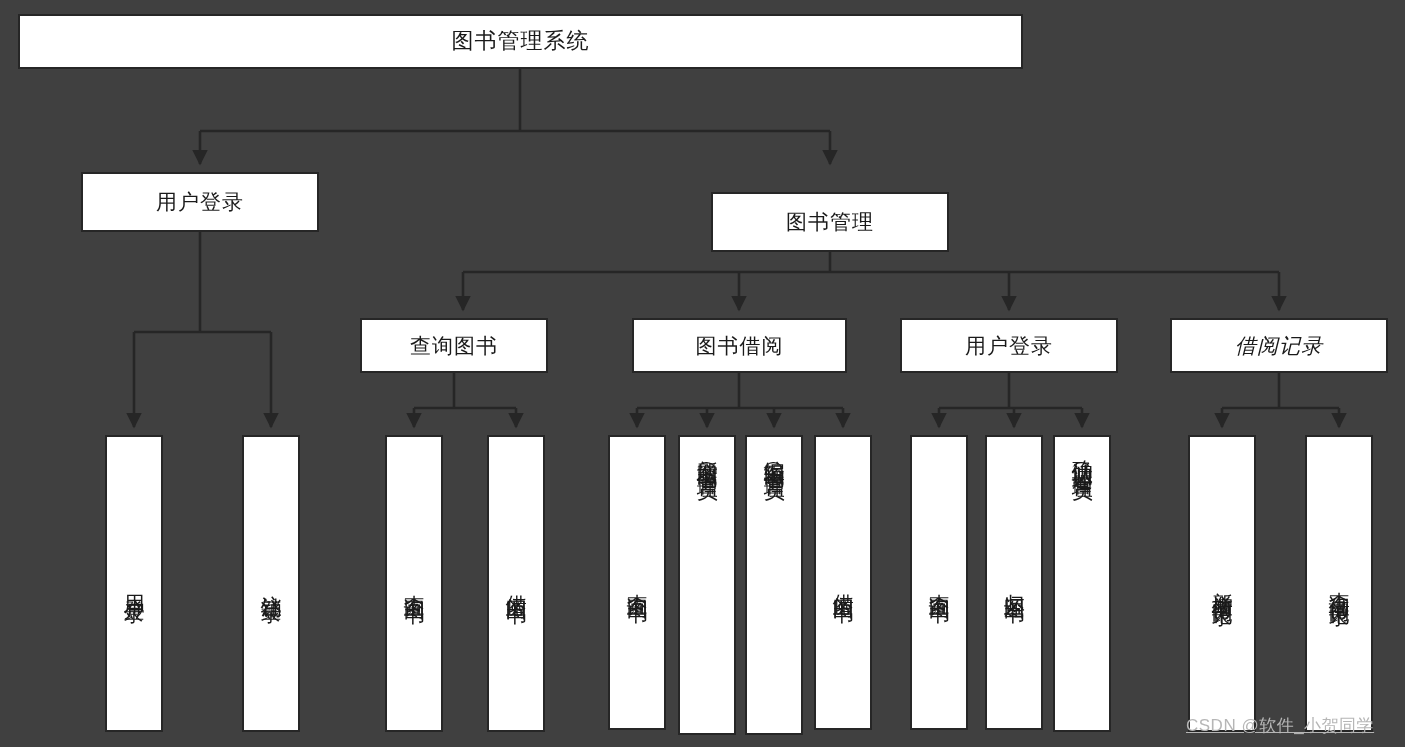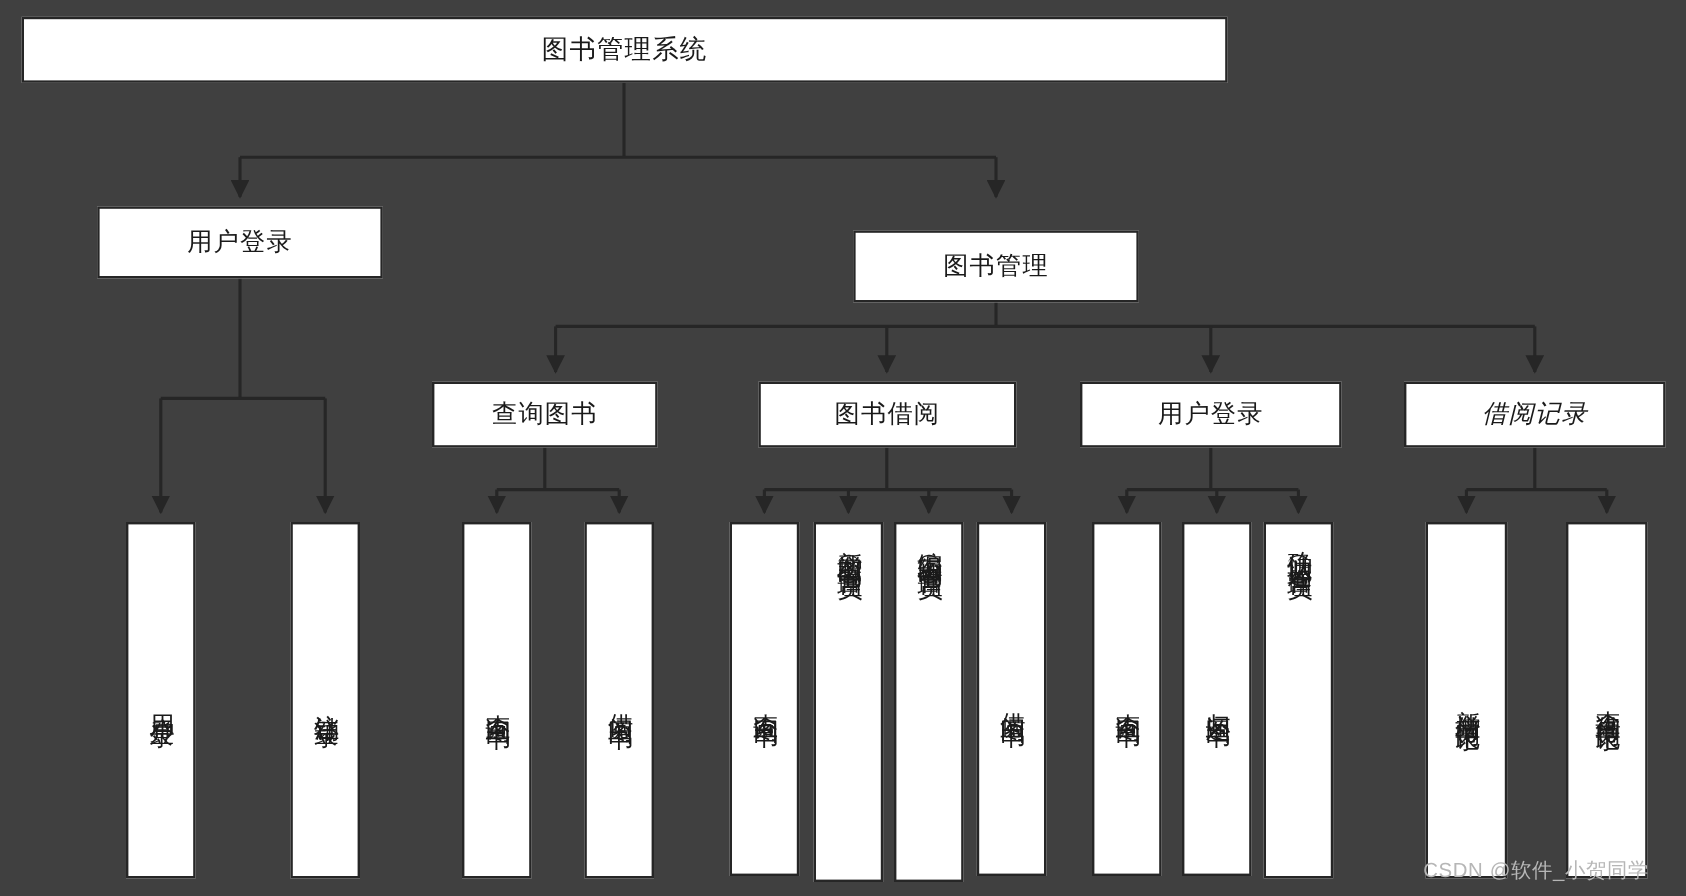--- a/index.html
+++ b/index.html
@@ -59,20 +59,21 @@
   }
   .watermark {
     position: absolute;
     left: 1186px;
     top: 714px;
     font-size: 17px;
     color: #b6b6b6;
     letter-spacing: 0.5px;
     z-index: 5;
     white-space: nowrap;
+    text-decoration: underline;
   }
 </style>
 </head>
 <body>
 
 <div id="canvas">
 
   <svg id="edges" viewBox="0 0 1405 747" xmlns="http://www.w3.org/2000/svg">
     <defs>
       <marker id="arrow" viewBox="0 0 10 10" refX="9" refY="5" markerWidth="6" markerHeight="6" orient="auto-start-reverse">

